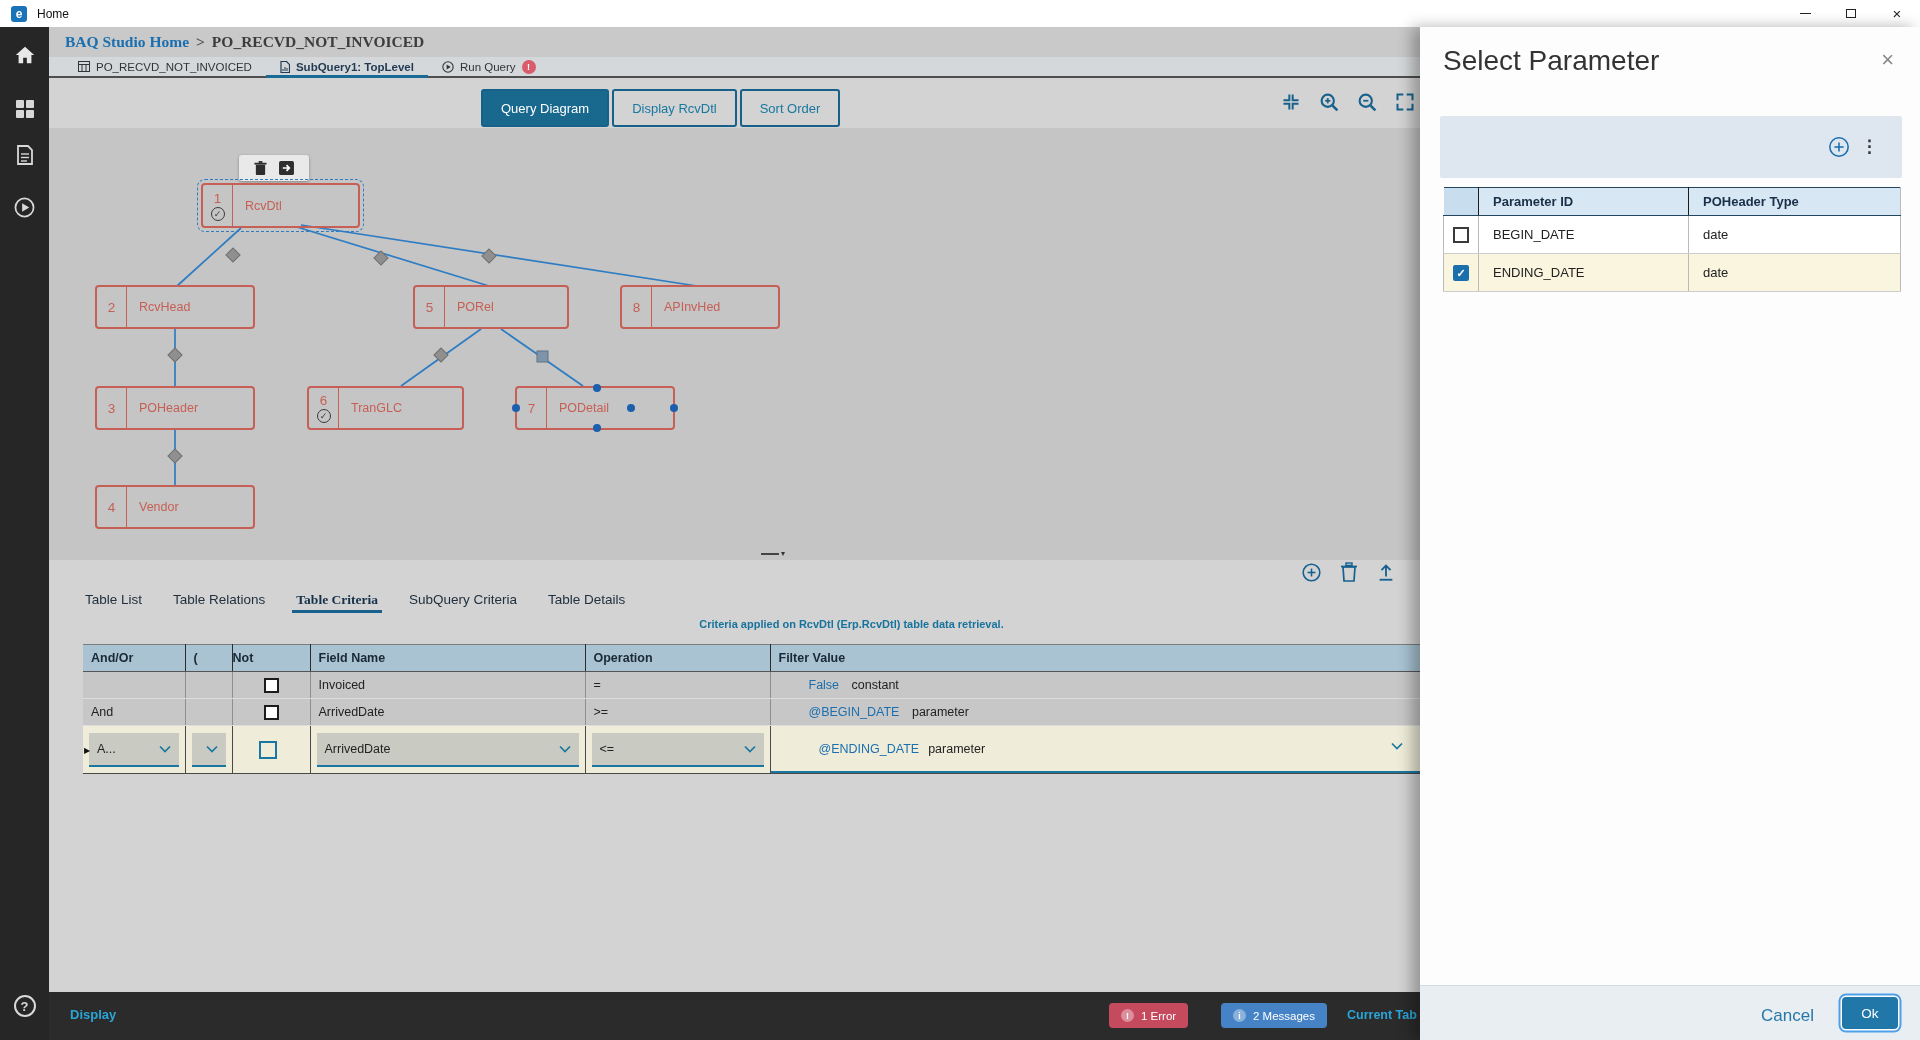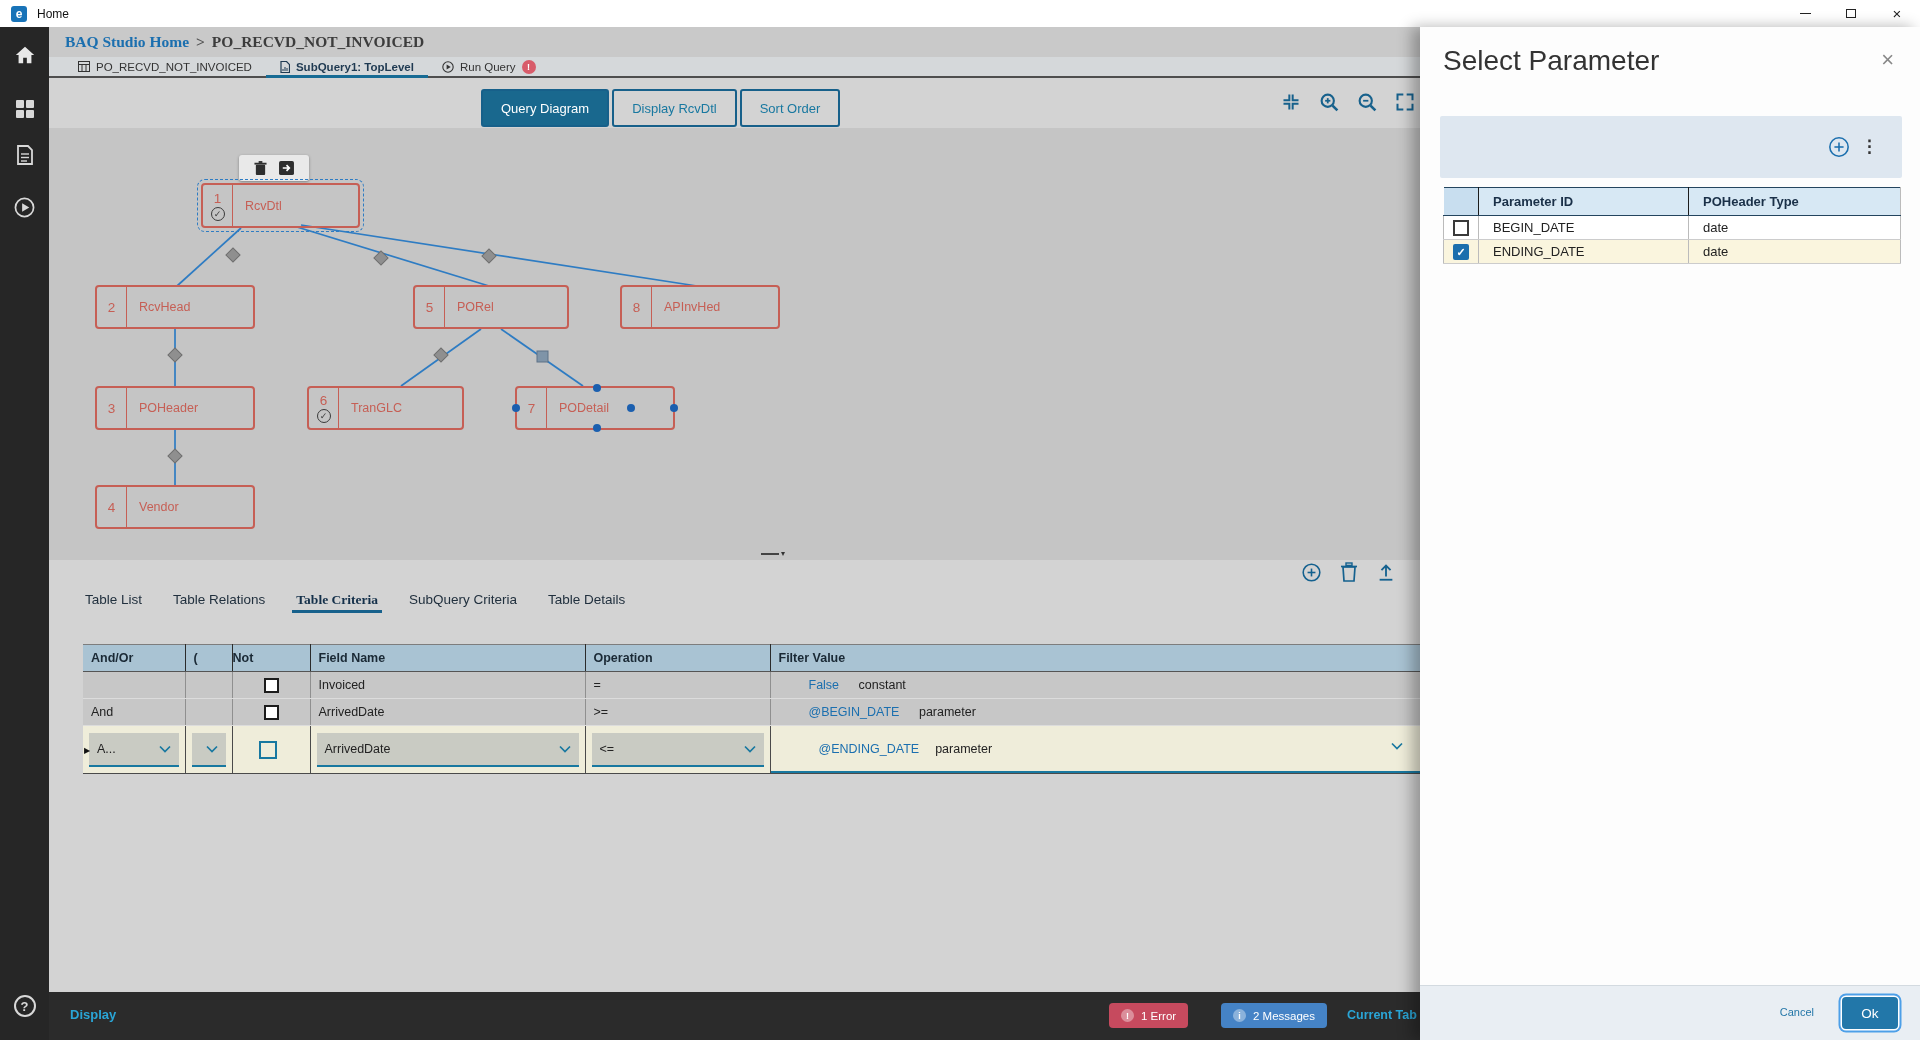--- a/index.html
+++ b/index.html
@@ -66,21 +66,21 @@
   .criteria-note { position:absolute; left:34px; top:591px; width:1537px; text-align:center; font-size:11px; font-weight:bold; color:#17739C; }
 
   
   .grid { position:absolute; left:34px; top:617px; width:1540px; border-collapse:collapse; table-layout:fixed; }
   .grid th { height:27px; background:#A9C3D3; color:#1A2935; font-size:12.5px; text-align:left; padding-left:8px; border-right:1px solid #2B2B2B; border-top:1px solid #7D7D7D; border-bottom:1px solid #555; }
   .grid td { height:27px; background:#C7C7C7; font-size:12.5px; color:#222; padding-left:8px; border-right:1px solid #8F8F8F; border-bottom:1px solid #DCDCDC; }
   .cell-center { text-align:center; padding-left:0 !important; }
   .cb { width:15px; height:15px; background:#fff; border:2px solid #1C1C1C; display:inline-block; vertical-align:middle; }
   .filter-cell { padding-left:38px !important; }
   .fv { color:#1B6FAF; }
-  .fk { color:#222; margin-left:16px; }
+  .fk { color:#222; margin-left:9px; }
   .grid tr.edit-row td { height:48px; background:#EFEDDA; border-right:1px solid #4A4A4A; border-top:1px solid #4A4A4A; border-bottom:1px solid #4A4A4A; position:relative; padding:0 6px; }
   .dd { height:34px; background:#C9CBC3; border-bottom:2px solid #1878A0; display:flex; align-items:center; padding:0 8px; font-size:12.5px; color:#222; }
   .dd .chev { margin-left:auto; }
   .row-marker { position:absolute; left:1px; top:50%; transform:translateY(-50%); font-size:8px; color:#111; }
   .edit-cb { width:18px; height:18px; border:2px solid #1878A0; background:transparent; display:inline-block; vertical-align:middle; }
   .dd-flat { position:absolute; left:0; right:0; top:0; bottom:0; border-bottom:2.5px solid #1878A0; display:flex; align-items:center; padding-left:48px; font-size:12.5px; }
   .dd-flat .chev { position:absolute; left:620px; top:16px; }
 
   
   .statusbar { position:absolute; left:0; right:0; bottom:0; height:48px; background:#2B2B2B; }
@@ -94,29 +94,29 @@
   
   .dialog { position:absolute; left:1420px; top:27px; width:500px; bottom:0; background:#FDFDFD; box-shadow:-8px 0 14px rgba(0,0,0,.30); z-index:20; }
   .dlg-title { position:absolute; left:23px; top:18px; font-size:28px; color:#333; }
   .dlg-close { position:absolute; right:26px; top:22px; font-size:22px; color:#888; line-height:1; }
   .dlg-band { position:absolute; left:20px; right:18px; top:89px; height:62px; background:#DEE7F0; border-radius:2px; }
   .band-plus { position:absolute; right:52px; top:20px; }
   .band-kebab { position:absolute; right:24px; top:20px; font-size:17px; font-weight:bold; color:#333; }
   .ptable { position:absolute; left:23px; top:160px; width:457px; border-collapse:collapse; table-layout:fixed; }
   .ptable th { height:28px; background:#D7E8F4; color:#1A3048; font-size:13px; text-align:left; padding-left:14px; border-top:1.5px solid #24455E; border-bottom:1.5px solid #24455E; border-right:1.5px solid #1C1C1C; }
   .ptable th.cb-col { background:#C8DEEF; border-right:1.5px solid #1C1C1C; }
-  .ptable td { height:24px; font-size:13px; color:#222; padding-left:14px; border-bottom:1px solid #CCC; border-right:1px solid #BBB; background:#fff; }
+  .ptable td { height:38px; font-size:13px; color:#222; padding-left:14px; border-bottom:1px solid #CCC; border-right:1px solid #BBB; background:#fff; }
   .ptable td:first-child { border-left:1px solid #BBB; text-align:center; padding-left:0; }
   .ptable td:last-child, .ptable th:last-child { border-right:1px solid #BBB; }
   .ptable tr.checked-row td { background:#FAF5DE; }
   .pid { color:#2577A8; }
   .pcb { width:16px; height:16px; border:2px solid #3A3A3A; background:#fff; display:inline-block; vertical-align:middle; }
   .pcb.checked { border:none; background:#1C6FAD; border-radius:2px; color:#fff; font-size:11px; font-weight:bold; line-height:16px; text-align:center; }
   .dlg-footer { position:absolute; left:0; right:0; bottom:0; height:55px; background:#E9EEF3; border-top:1px solid #D3DAE0; }
-  .cancel-btn { position:absolute; right:106px; top:20px; color:#2577A8; font-size:11px; }
+  .cancel-btn { position:absolute; right:106px; top:20px; color:#2577A8; font-size:17px; }
   .ok-btn { position:absolute; right:22px; top:11px; width:56px; height:32px; background:#2277A9; color:#fff; border:none; border-radius:4px; font-size:13.5px; box-shadow:0 0 0 1.5px #fff, 0 0 0 3.5px #4D9FE8; display:flex; align-items:center; justify-content:center; }
 
   svg { display:block; }
 </style>
 </head>
 <body>
 
 <div class="titlebar">
   <div class="app-logo">e</div>
   <div class="win-title">Home</div>
@@ -371,20 +371,21 @@
   </div>
 
   <div class="lower-tabs">
     <div class="ltab">Table List</div>
     <div class="ltab">Table Relations</div>
     <div class="ltab selected">Table Criteria</div>
     <div class="ltab">SubQuery Criteria</div>
     <div class="ltab">Table Details</div>
   </div>
 
+  <div class="criteria-note">Criteria applied on RcvDtl (Erp.RcvDtl) table data retrieval.</div>
 
   <table class="grid">
     <colgroup>
         <col style="width:102px">
         <col style="width:47px">
         <col style="width:78px">
         <col style="width:275px">
         <col style="width:185px">
         <col style="width:853px">
       </colgroup>

